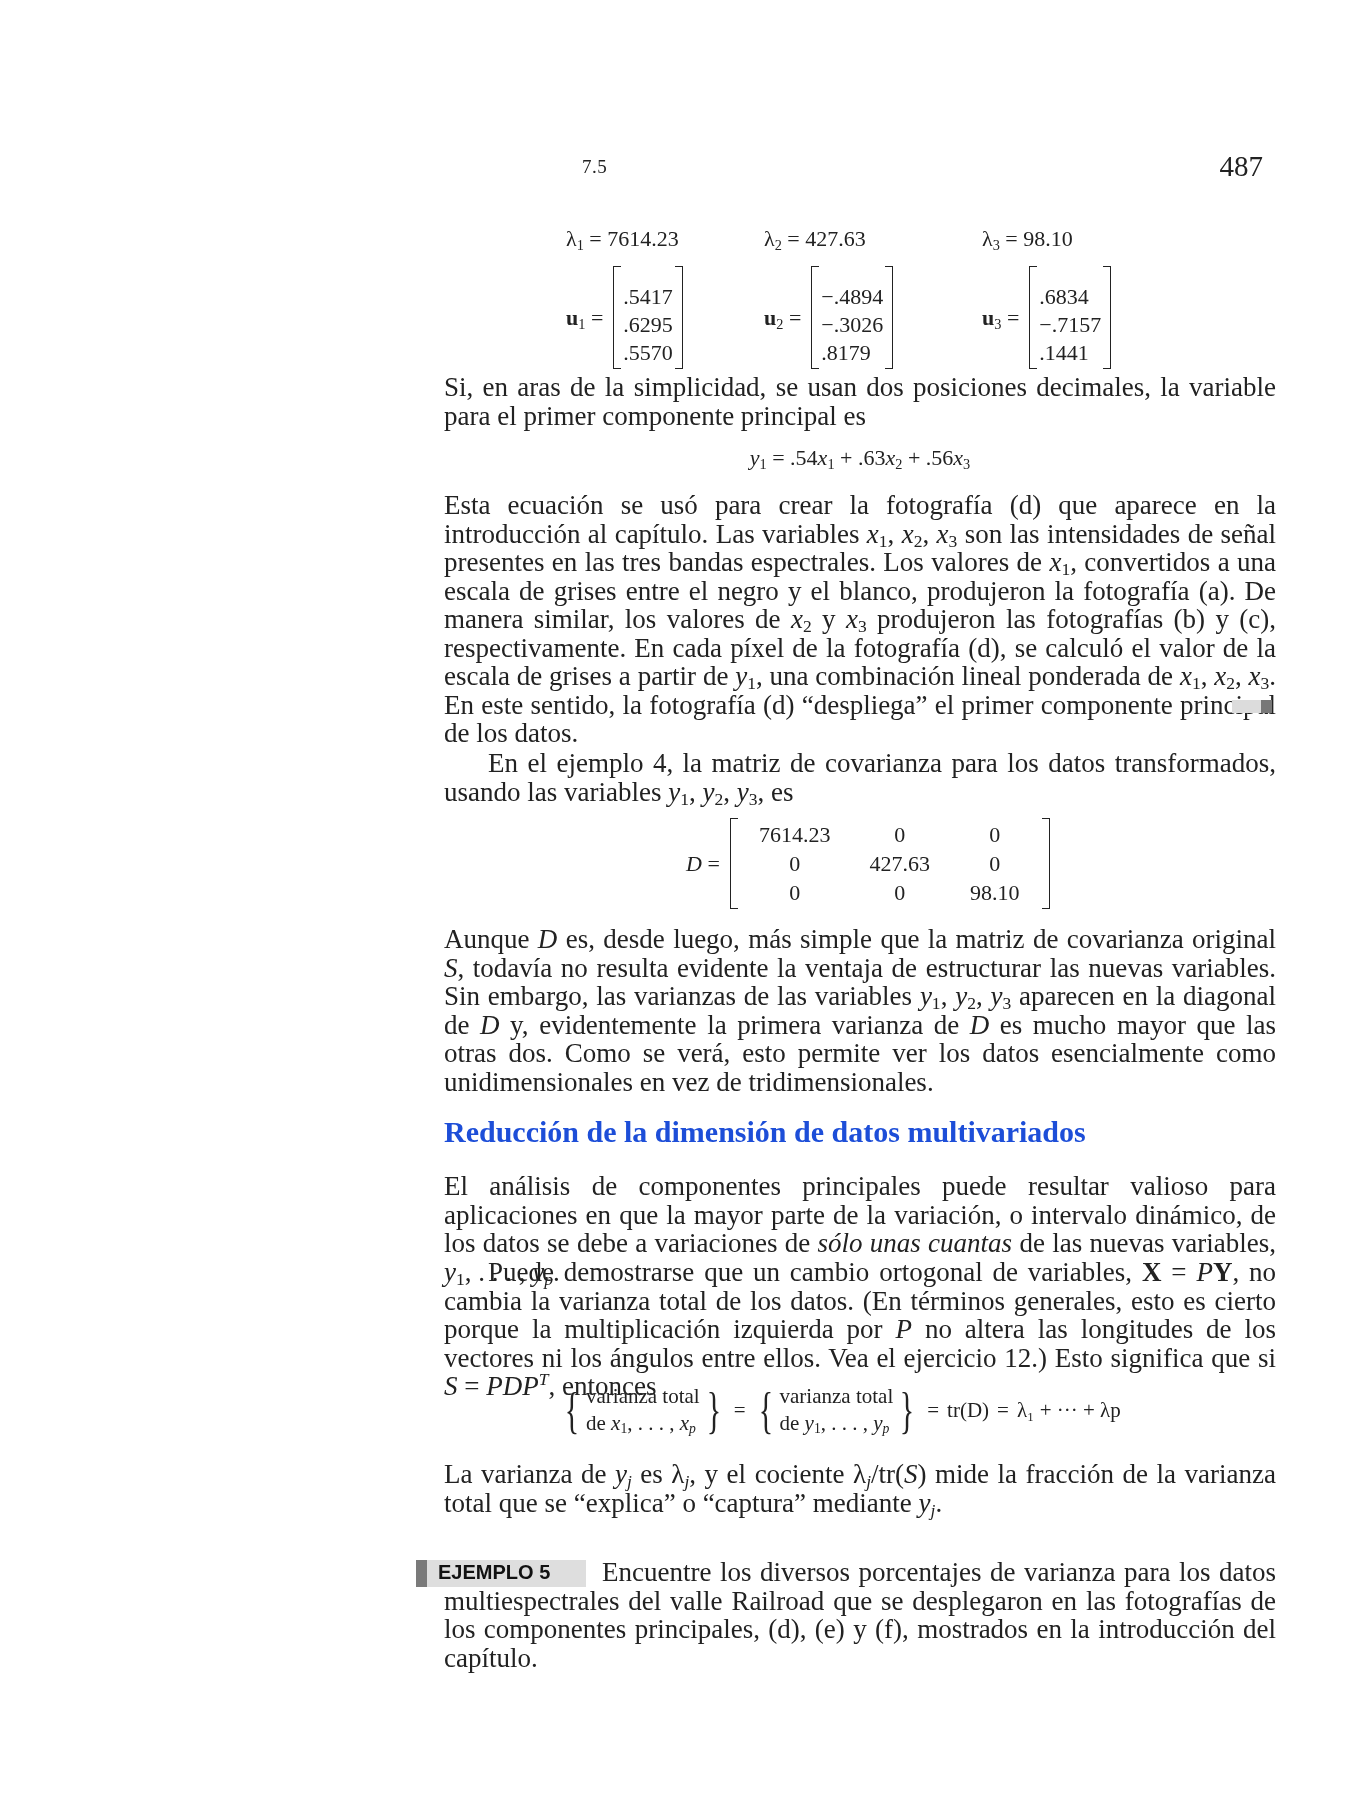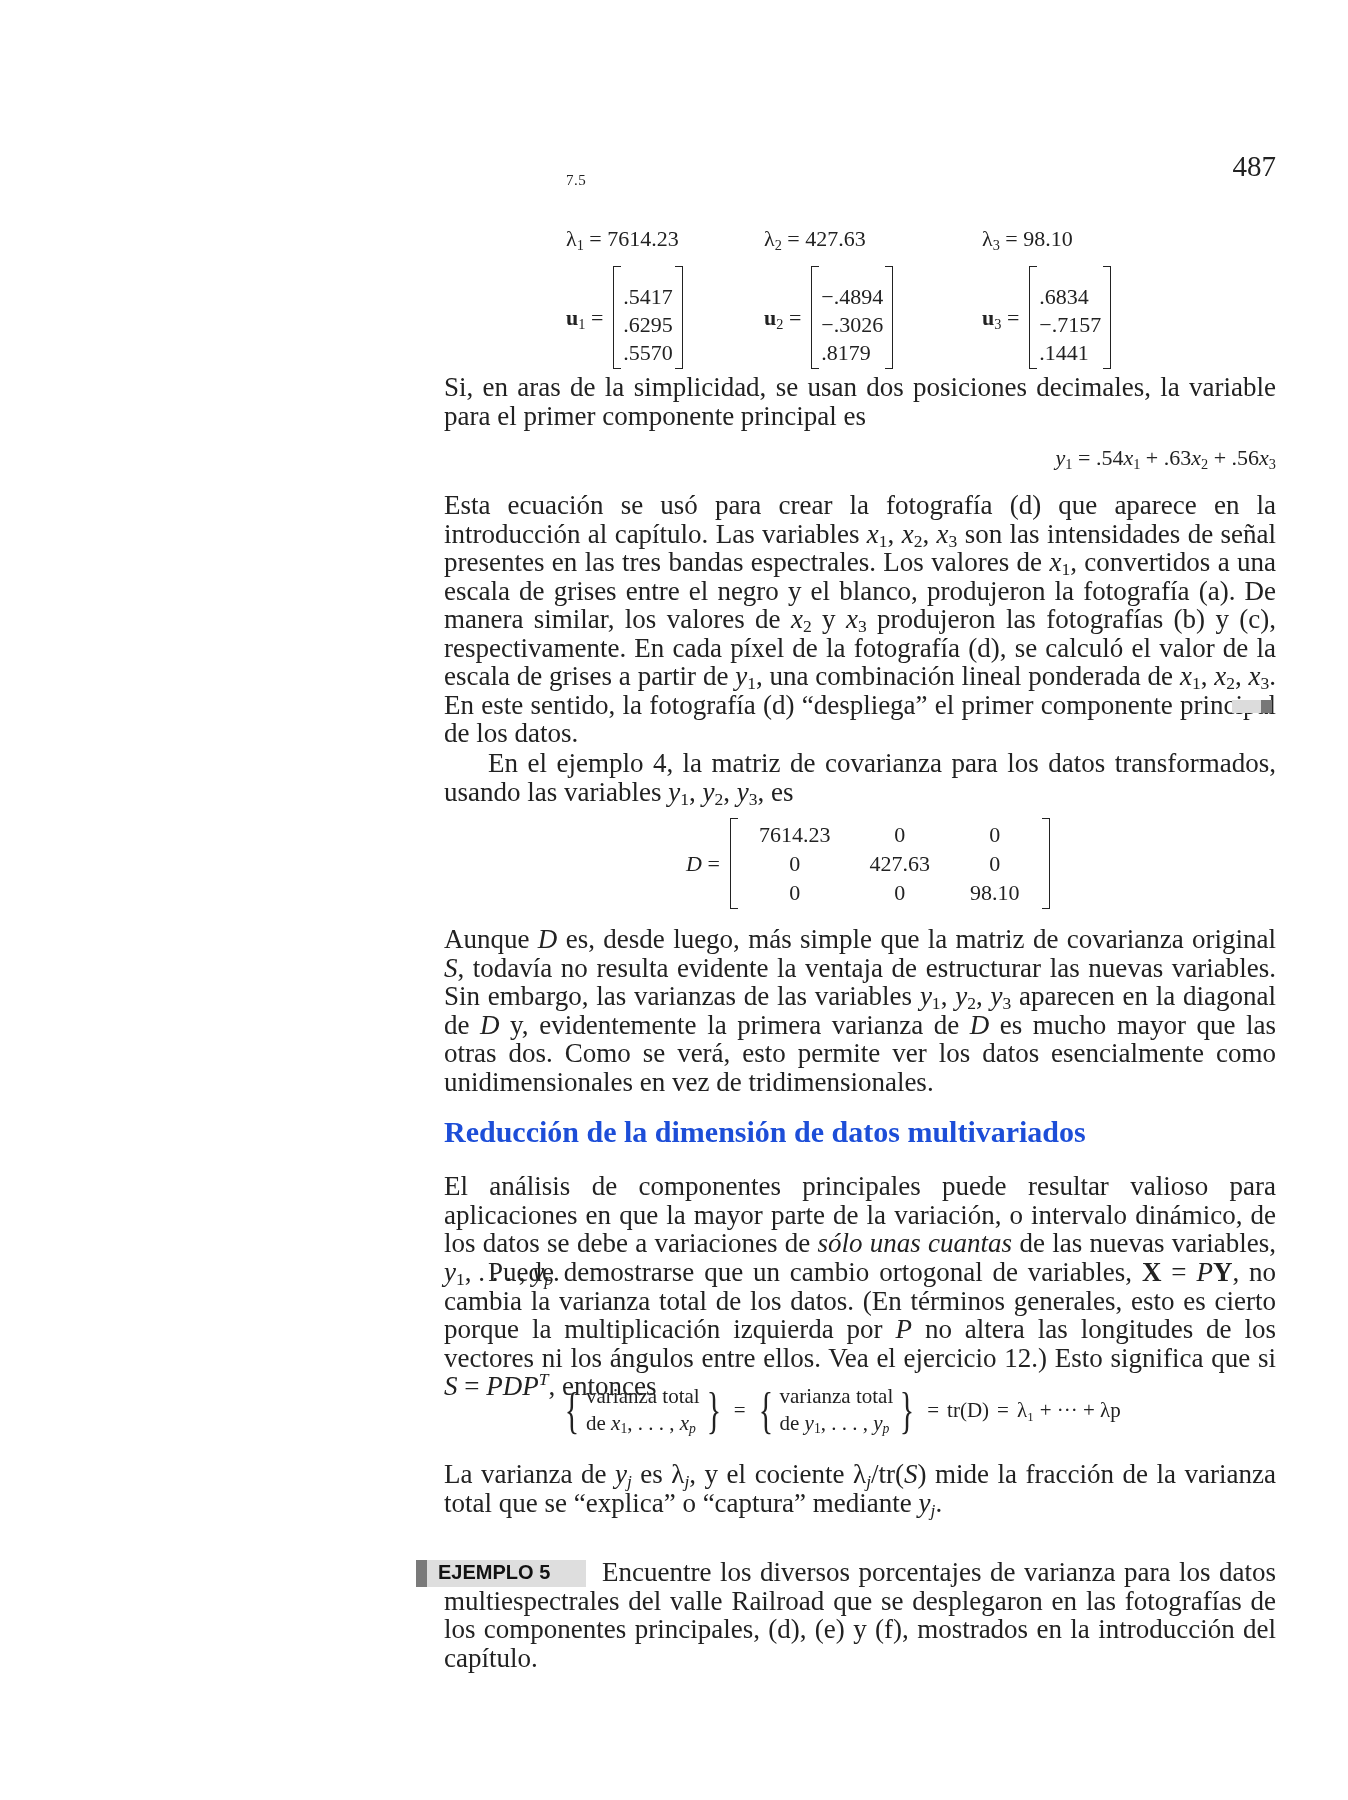--- a/index.html
+++ b/index.html
@@ -1,43 +1,43 @@
 <!DOCTYPE html>
 <html><head>
 <meta charset="utf-8">
 <style>
   html, body { margin:0; padding:0; background:#ffffff; }
   body { width:1348px; height:1800px; position:relative; overflow:hidden;
          font-family:"Liberation Serif","DejaVu Serif",serif; color:#222; }
   .abs { position:absolute; }
   .running-head { top:150px; left:566px; width:710px; height:40px; }
-  .rh-num { position:absolute; left:0; top:6px; font-size:15px; letter-spacing:0.5px;margin-top:16px; }
+  .rh-num { position:absolute; left:16px; top:6px; font-size:19px; letter-spacing:0.5px; }
   .rh-title { position:absolute; left:60px; top:6px; font-size:19px; letter-spacing:0.2px; }
-  .rh-page { position:absolute; right:0; top:0; font-size:29px; }
+  .rh-page { position:absolute; right:13px; top:0; font-size:29px; }
   .body-text { font-size:27px; line-height:28.5px; text-align:justify; }
   .para { position:absolute; left:444px; width:832px; }
   .indent { text-indent:44px; }
   i.v { font-style:italic; }
   sub { font-size:65%; vertical-align:-0.25em; line-height:0; }
   sup { font-size:65%; vertical-align:0.55em; line-height:0; }
   b.vec { font-weight:bold; }
 
   
   .eig-row { position:absolute; top:226px; font-size:22px; }
   .mat { position:absolute; display:flex; align-items:center; font-size:22px; }
   .mat .lhs { margin-right:10px; }
   .bracket { position:relative; padding:2px 10px; }
   .bracket::before, .bracket::after { content:""; position:absolute; top:0; bottom:0; width:7px;
      border-top:1.8px solid #222; border-bottom:1.8px solid #222; }
   .bracket::before { left:0; border-left:1.8px solid #222; }
   .bracket::after { right:0; border-right:1.8px solid #222; }
   .col { display:flex; flex-direction:column; align-items:flex-start; line-height:28px;margin-top:15px; }
   .grid3 { display:grid; grid-template-columns:110px 100px 90px; line-height:29px; text-align:center; }
 
-  .eq-center { position:absolute; left:444px; width:832px; text-align:right; font-size:22px; }
+  .eq-center { position:absolute; left:444px; width:832px; text-align:center; font-size:22px; }
 
   .end-marker { position:absolute; top:700px; left:1232px; width:40px; height:13px; background:#dcdcdc; }
   .end-marker span { position:absolute; right:0; top:0; width:11px; height:13px; background:#777; }
 
   .section-head { position:absolute; left:444px; top:1115px; font-size:30px; font-weight:bold; color:#1d4ed8; }
 
   .brace-eq { position:absolute; top:1383px; left:560px; display:flex; align-items:center; font-size:21px; }
   .brace-box { display:flex; align-items:center; }
   .brace { font-size:50px; line-height:1; transform:scaleX(0.6); color:#222; font-weight:lighter; }
   .brace-content { display:flex; flex-direction:column; line-height:27px; padding:0 2px; }

